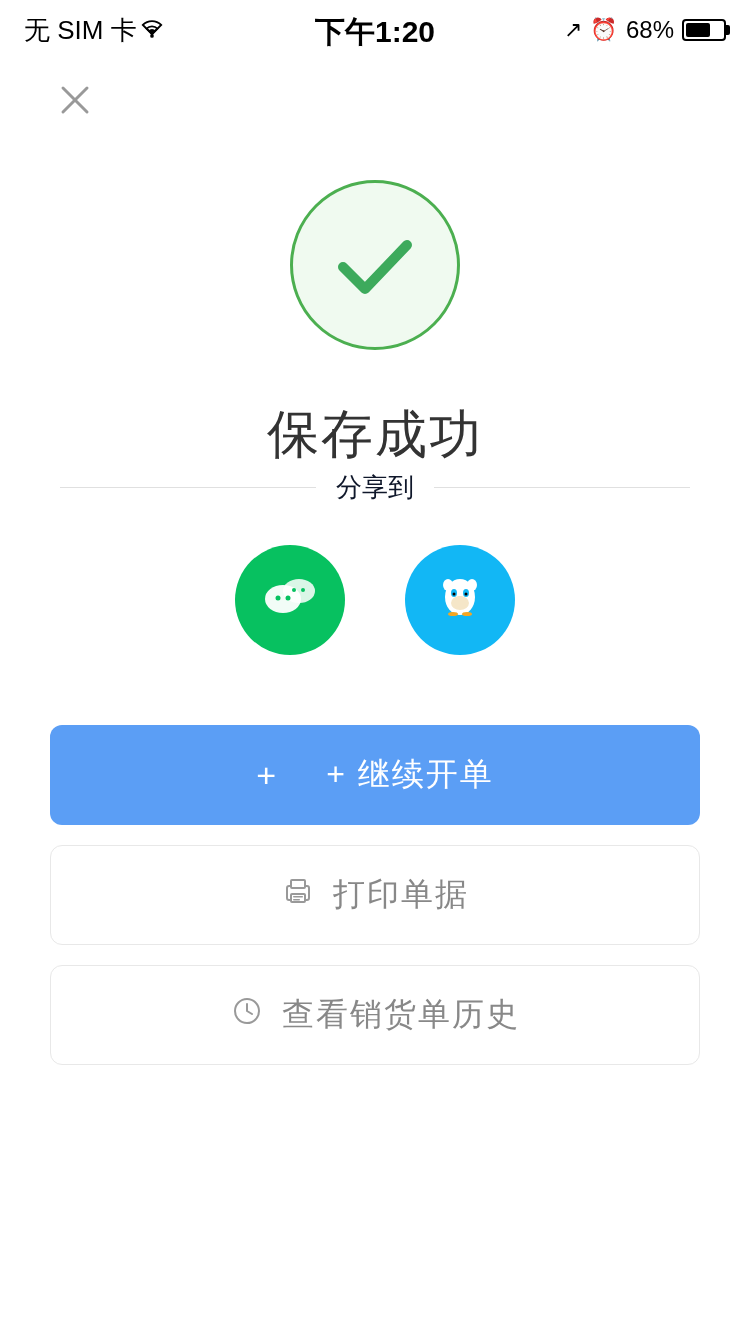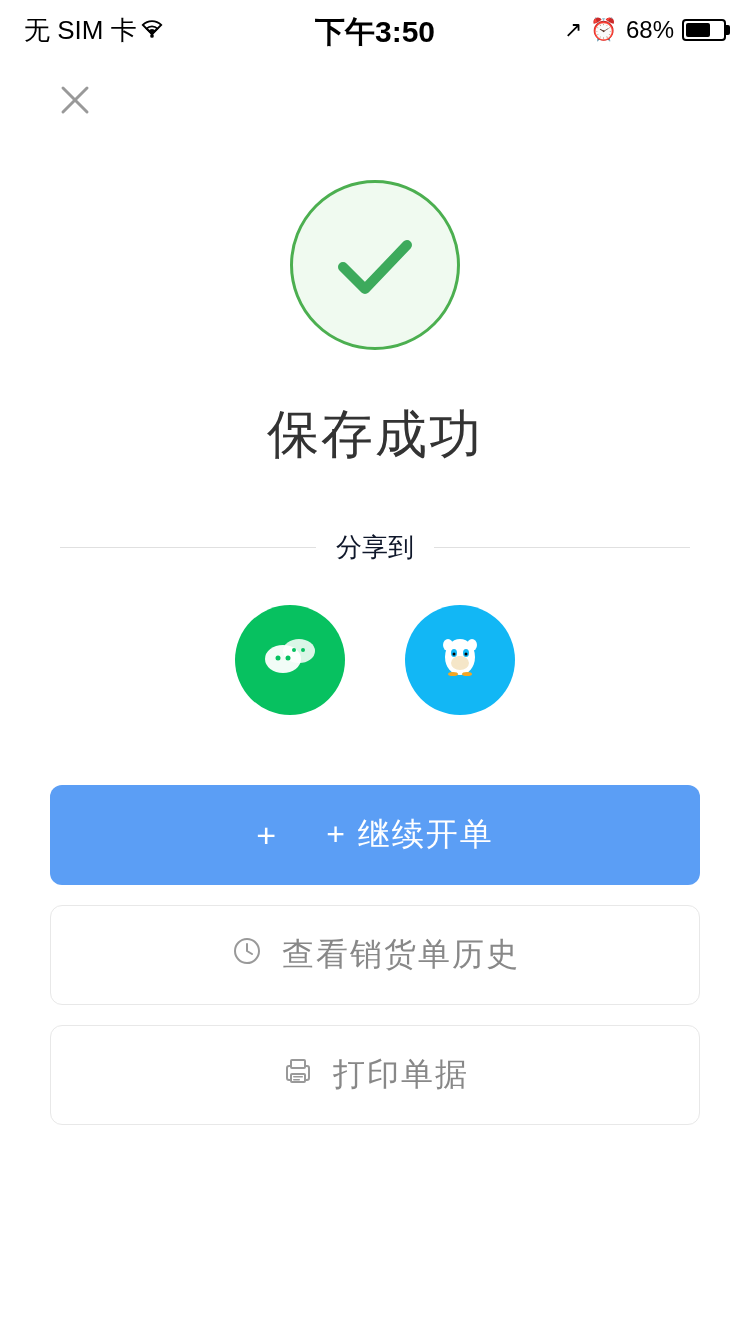--- a/index.html
+++ b/index.html
@@ -134,21 +134,20 @@
     .success-circle svg {
       width: 100px;
       height: 100px;
     }
 
     
     .success-title {
       font-size: 52px;
       color: #333333;
       font-weight: 500;
-      margin-bottom: 60px;
       letter-spacing: 2px;
     }
 
     
     .share-section {
       width: 100%;
       display: flex;
       flex-direction: column;
       align-items: center;
       margin-bottom: 50px;
@@ -253,21 +252,21 @@
     <span>
       <svg viewBox="0 0 24 18" fill="none" xmlns="http://www.w3.org/2000/svg" width="30" height="22">
         <path d="M12 14l-3-3a4.24 4.24 0 016 0l-3 3z" fill="#000"></path>
         <path d="M12 14L7.5 9.5a6.36 6.36 0 019 0L12 14z" fill="none" stroke="#000" stroke-width="1.5"></path>
         <path d="M12 14L4.5 6.5a10.6 10.6 0 0115 0L12 14z" fill="none" stroke="#000" stroke-width="1.5"></path>
         <circle cx="12" cy="15.5" r="1.5" fill="#000"></circle>
       </svg>
     </span>
   </div>
 
-  <div class="status-center">下午3:50</div>
+  <div class="status-center">下午1:20</div>
 
   <div class="status-right">
     <span style="font-size:22px;">↗</span>
     <span style="font-size:22px;">⏰</span>
     <span style="font-size:24px;">68%</span>
     <div class="battery-container">
       <div class="battery-icon">
         <div class="battery-fill"></div>
       </div>
     </div>
@@ -336,40 +335,40 @@
         </svg>
       </div>
     </div>
   </div>
 
   <div class="action-buttons">
 
     <button class="btn btn-primary">
       <span style="font-size:34px; font-weight:300;">+</span>
       <span style="letter-spacing:2px;margin-left:32px;">+ 继续开单</span>
-    </button>
-
-    <button class="btn btn-secondary">
-      <span>
-        <svg width="34" height="34" viewBox="0 0 34 34" fill="none" xmlns="http://www.w3.org/2000/svg">
-          <circle cx="17" cy="17" r="12" stroke="#999" stroke-width="2"></circle>
-          <polyline points="17,10 17,17 22,20" stroke="#999" stroke-width="2" stroke-linecap="round" stroke-linejoin="round"></polyline>
-        </svg>
-      </span>
-      <span style="letter-spacing:2px;">查看销货单历史</span>
     </button>
 
     <button class="btn btn-secondary">
       <span>
         <svg width="34" height="34" viewBox="0 0 34 34" fill="none" xmlns="http://www.w3.org/2000/svg">
           <rect x="6" y="12" width="22" height="14" rx="2" stroke="#999" stroke-width="2"></rect>
           <rect x="10" y="6" width="14" height="8" rx="1" fill="white" stroke="#999" stroke-width="2"></rect>
           <rect x="10" y="20" width="14" height="8" rx="1" fill="white" stroke="#999" stroke-width="2"></rect>
           <rect x="12" y="22" width="10" height="1.5" rx="0.75" fill="#999"></rect>
           <rect x="12" y="25" width="7" height="1.5" rx="0.75" fill="#999"></rect>
         </svg>
       </span>
       <span style="letter-spacing:2px;">打印单据</span>
     </button>
 
+    <button class="btn btn-secondary">
+      <span>
+        <svg width="34" height="34" viewBox="0 0 34 34" fill="none" xmlns="http://www.w3.org/2000/svg">
+          <circle cx="17" cy="17" r="12" stroke="#999" stroke-width="2"></circle>
+          <polyline points="17,10 17,17 22,20" stroke="#999" stroke-width="2" stroke-linecap="round" stroke-linejoin="round"></polyline>
+        </svg>
+      </span>
+      <span style="letter-spacing:2px;">查看销货单历史</span>
+    </button>
+
   </div>
 
 </div>
 
 </body></html>

